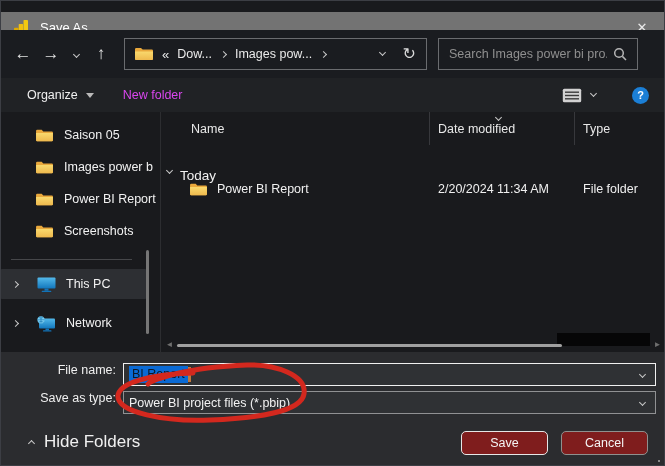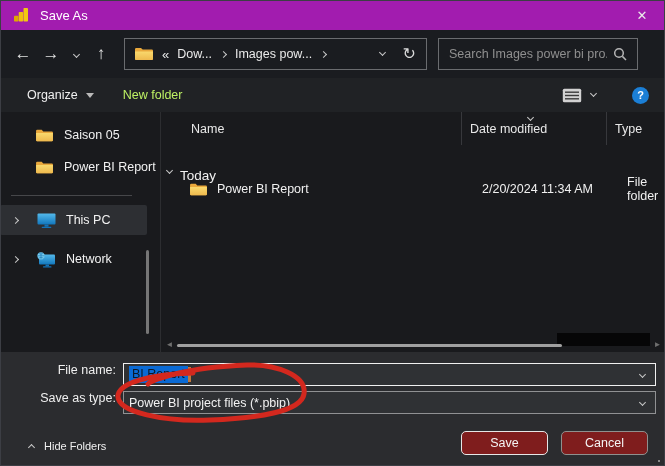--- a/index.html
+++ b/index.html
@@ -5,21 +5,21 @@
   * { margin:0; padding:0; box-sizing:border-box; }
   html,body { width:665px; height:466px; }
   body {
     font-family:"Liberation Sans", sans-serif;
     background:#191a1d; color:#f0f0f0; overflow:hidden; position:relative;
     font-size:13px;
   }
   .frame { position:absolute; inset:0; border:1px solid #3c3e44; pointer-events:none; z-index:50; }
 
   
-  .titlebar { position:absolute; top:0; left:0; right:0; height:30px; background:#a21caf;
+  .titlebar { position:absolute; top:12px; left:0; right:0; height:30px; background:#737373;
     display:flex; align-items:center; padding-left:13px; }
   .pbi-icon { width:17px; height:16px; margin-right:10px; }
   .title-text { font-size:13px; color:#ffffff; }
   .close-btn { position:absolute; right:0; top:0; width:46px; height:30px; display:flex;
     align-items:center; justify-content:center; font-size:13px; color:#eaeaea; cursor:default; }
 
   
   .navrow { position:absolute; top:30px; left:0; right:0; height:48px; background:#1a1c20;
     display:flex; align-items:center; }
   .nav-btn { width:28px; height:30px; display:flex; align-items:center; justify-content:center;
@@ -45,21 +45,21 @@
     color:#9a9a9a; font-size:12.5px; font-family:inherit; min-width:0; }
   .searchbox input::placeholder { color:#8f8f8f; }
   .mag-icon { width:14px; height:14px; flex:none; margin-left:6px; }
 
   
   .toolbarrow { position:absolute; top:78px; left:0; right:0; height:34px; background:#202225;
     display:flex; align-items:center; }
   .organize { display:flex; align-items:center; gap:8px; margin-left:27px; font-size:12.5px; color:#f0f0f0;text-align:right; }
   .tri-down { width:0; height:0; border-left:4px solid transparent; border-right:4px solid transparent;
     border-top:5px solid #b9b9b9; }
-  .newfolder { margin-left:29px; font-size:12.5px; color:#bef264; }
+  .newfolder { margin-left:29px; font-size:12.5px; color:#d946ef; }
   .toolbar-right { margin-left:auto; display:flex; align-items:center; margin-right:16px; gap:9px; }
   .details-icon { width:20px; height:15px; }
   .help-circle { width:17px; height:17px; border-radius:50%; background:#1b7fd6; color:#fff;
     font-size:11px; font-weight:bold; display:flex; align-items:center; justify-content:center;
     margin-left:27px; }
 
   
   .main { position:absolute; top:112px; left:0; right:0; height:240px; background:#191a1d; }
   .sidebar { position:absolute; left:0; top:0; bottom:0; width:161px; border-right:1px solid #2c2d30; }
   .side-item { height:32px; display:flex; align-items:center; padding-left:35px; gap:10px;
@@ -70,32 +70,32 @@
   .device-item { height:30px; display:flex; align-items:center; padding-left:13px; gap:9px;
     font-size:12.5px; color:#f2f2f2; margin-bottom:9px; position:relative; }
   .device-item.selected { background:#2d2f33; width:147px; border-radius:2px; }
   .dev-icon { width:21px; height:17px; flex:none; margin-left:9px; }
   .side-scrollbar { position:absolute; right:11px; top:138px; width:3px; height:84px;
     background:#767676; border-radius:2px; }
 
   .list { position:absolute; left:162px; top:0; right:0; bottom:0; }
   .headers { position:absolute; top:0; left:0; right:0; height:33px; display:flex;
     font-size:12.5px; color:#e8e8e8; }
-  .col-name { width:300px; padding-left:29px; display:flex; align-items:center;
+  .col-name { width:268px; padding-left:29px; display:flex; align-items:center;
     border-right:1px solid #37383c; }
   .col-date { width:145px; padding-left:8px; display:flex; align-items:center;
     border-right:1px solid #37383c; position:relative; }
   .sort-chev { position:absolute; top:3px; left:66px; }
   .col-type { flex:1; padding-left:8px; display:flex; align-items:center; }
   .group-row { position:absolute; top:56px; left:5px; display:flex; align-items:flex-start;
     gap:8px; font-size:13.5px; color:#f2f2f2; }
   .file-row { position:absolute; top:63px; left:0; right:0; height:28px; display:flex;
     align-items:center; font-size:12.5px; color:#f0f0f0; }
   .cell-name { width:268px; padding-left:27px; display:flex; align-items:center; gap:9px; }
-  .cell-date { width:145px; padding-left:8px;margin-left:44px; }
+  .cell-date { width:145px; padding-left:8px; }
   .cell-type { flex:1; padding-left:8px; }
   .corner-shadow { position:absolute; right:15px; bottom:6px; width:93px; height:13px;
     background:#060607; z-index:1; }
   .hscroll { position:absolute; bottom:0; left:0; right:0; height:14px; display:flex;
     align-items:center; z-index:2; }
   .hs-arrow { width:15px; text-align:center; color:#6f6f6f; font-size:8px; line-height:14px; }
   .hs-arrow.rt { position:absolute; right:0; }
   .hs-thumb { position:absolute; left:15px; top:6px; width:385px; height:3px;
     background:#a0a0a0; border-radius:2px; }
 
@@ -110,21 +110,21 @@
   .combo.focus { border:1px solid #f0f0f0; }
   .combo.normal { border:1px solid #909193; }
   .selection { background:#0a6ad4; color:#0d1726; padding:1px 3px 2px 3px; }
   .caret { width:3px; height:15px; background:#c0783c; display:inline-block; vertical-align:middle; }
   .combo-chev { position:absolute; right:10px; top:8px; }
 
   .annotation-svg { position:absolute; left:105px; top:6px; width:220px; height:70px;
     pointer-events:none; z-index:6; }
 
   .hide-folders { position:absolute; left:29px; bottom:14px; display:flex; align-items:center;
-    gap:10px; font-size:11px; color:#f0f0f0; }
+    gap:10px; font-size:17px; color:#f0f0f0; }
   .btn { position:absolute; width:87px; height:24px; border-radius:5px; background:#7f1d1d;
     font-size:12.5px; display:flex; align-items:center; justify-content:center; color:#f4f4f4;
     bottom:11px; }
   .btn-save { left:461px; border:1px solid #e6e6e6; }
   .btn-cancel { left:561px; border:1px solid #8f908e; }
   .resize-grip { position:absolute; right:5px; bottom:4px; width:2px; height:2px;
     background:#8a8a8a; box-shadow:-5px 5px 0 0 #8a8a8a, 0 5px 0 0 #8a8a8a; }
 </style>
 </head>
 <body>
@@ -218,21 +218,35 @@
         <path d="M1 3.2 Q1 1.9 2.2 1.9 L7 1.9 L8.7 3.6 L17.8 3.6 Q19 3.6 19 4.8 L19 12.8 Q19 14.1 17.8 14.1 L2.2 14.1 Q1 14.1 1 12.8 Z" fill="#e9a83c"></path>
         <path d="M1 5.4 L19 5.4 L19 12.8 Q19 14.1 17.8 14.1 L2.2 14.1 Q1 14.1 1 12.8 Z" fill="url(#fold-grad)"></path>
       </svg>
       <span>Saison 05</span>
     </div>
     <div class="side-item">
       <svg class="folder-icon" viewBox="0 0 20 16">
         <path d="M1 3.2 Q1 1.9 2.2 1.9 L7 1.9 L8.7 3.6 L17.8 3.6 Q19 3.6 19 4.8 L19 12.8 Q19 14.1 17.8 14.1 L2.2 14.1 Q1 14.1 1 12.8 Z" fill="#e9a83c"></path>
         <path d="M1 5.4 L19 5.4 L19 12.8 Q19 14.1 17.8 14.1 L2.2 14.1 Q1 14.1 1 12.8 Z" fill="url(#fold-grad)"></path>
       </svg>
+      <span>Images power b</span>
+    </div>
+    <div class="side-item">
+      <svg class="folder-icon" viewBox="0 0 20 16">
+        <path d="M1 3.2 Q1 1.9 2.2 1.9 L7 1.9 L8.7 3.6 L17.8 3.6 Q19 3.6 19 4.8 L19 12.8 Q19 14.1 17.8 14.1 L2.2 14.1 Q1 14.1 1 12.8 Z" fill="#e9a83c"></path>
+        <path d="M1 5.4 L19 5.4 L19 12.8 Q19 14.1 17.8 14.1 L2.2 14.1 Q1 14.1 1 12.8 Z" fill="url(#fold-grad)"></path>
+      </svg>
       <span>Power BI Report</span>
+    </div>
+    <div class="side-item">
+      <svg class="folder-icon" viewBox="0 0 20 16">
+        <path d="M1 3.2 Q1 1.9 2.2 1.9 L7 1.9 L8.7 3.6 L17.8 3.6 Q19 3.6 19 4.8 L19 12.8 Q19 14.1 17.8 14.1 L2.2 14.1 Q1 14.1 1 12.8 Z" fill="#e9a83c"></path>
+        <path d="M1 5.4 L19 5.4 L19 12.8 Q19 14.1 17.8 14.1 L2.2 14.1 Q1 14.1 1 12.8 Z" fill="url(#fold-grad)"></path>
+      </svg>
+      <span>Screenshots</span>
     </div>
 
     <div class="side-sep"></div>
 
     <div class="device-item selected">
       <span class="chev sm right"></span>
       <svg class="dev-icon" viewBox="0 0 21 17">
         <rect x="1.5" y="1.5" width="18" height="11" rx="1" fill="url(#mon-grad)"></rect>
         <rect x="8.5" y="12.5" width="4" height="2.2" fill="#1273b8"></rect>
         <rect x="5.7" y="14.7" width="9.6" height="1.4" rx="0.7" fill="#1273b8"></rect>

